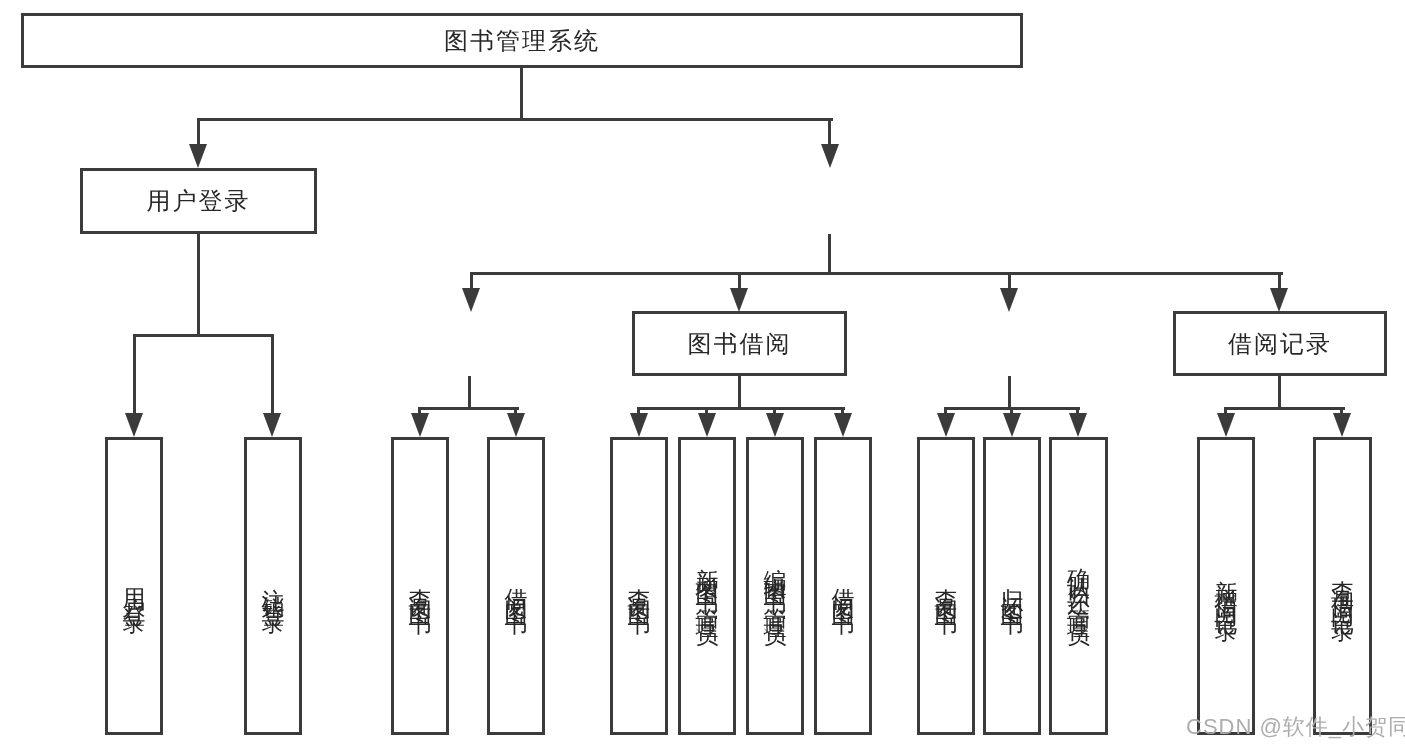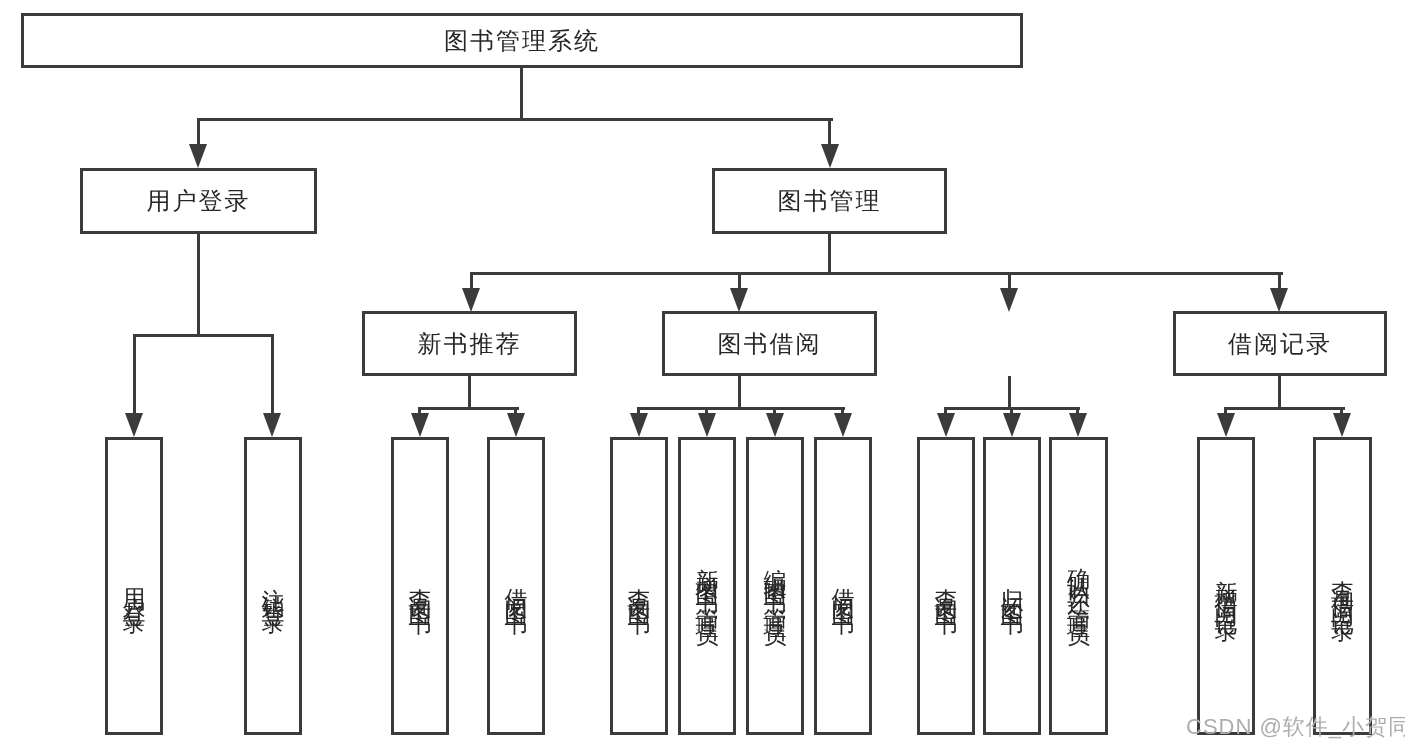--- a/index.html
+++ b/index.html
@@ -39,42 +39,40 @@
   <div class="box" style="left:21px; top:13px; width:1002px; height:55px;">图书管理系统</div>
 
   <div class="line" style="left:520px; top:68px; width:3px; height:53px;"></div>
   <div class="line" style="left:197px; top:118px; width:636px; height:3px;"></div>
   <div class="line" style="left:197px; top:118px; width:3px; height:32px;"></div>
   <div class="arrow" style="left:189px; top:144px;"></div>
   <div class="line" style="left:828px; top:118px; width:3px; height:32px;"></div>
   <div class="arrow" style="left:821px; top:144px;"></div>
 
   <div class="box" style="left:80px; top:168px; width:237px; height:66px;">用户登录</div>
-  <div class="box" style="left:712px; top:168px; width:235px; height:66px;">图书管理</div>
 
   <div class="line" style="left:197px; top:234px; width:3px; height:103px;"></div>
   <div class="line" style="left:133px; top:334px; width:141px; height:3px;"></div>
   <div class="line" style="left:133px; top:334px; width:3px; height:85px;"></div>
   <div class="arrow" style="left:125px; top:413px;"></div>
   <div class="line" style="left:271px; top:334px; width:3px; height:85px;"></div>
   <div class="arrow" style="left:263px; top:413px;"></div>
 
   <div class="line" style="left:828px; top:234px; width:3px; height:41px;"></div>
   <div class="line" style="left:470px; top:272px; width:813px; height:3px;"></div>
   <div class="line" style="left:470px; top:272px; width:3px; height:22px;"></div>
   <div class="arrow" style="left:462px; top:288px;"></div>
   <div class="line" style="left:738px; top:272px; width:3px; height:22px;"></div>
   <div class="arrow" style="left:730px; top:288px;"></div>
   <div class="line" style="left:1008px; top:272px; width:3px; height:22px;"></div>
   <div class="arrow" style="left:1000px; top:288px;"></div>
   <div class="line" style="left:1278px; top:272px; width:3px; height:22px;"></div>
   <div class="arrow" style="left:1270px; top:288px;"></div>
 
-  <div class="box" style="left:362px; top:311px; width:215px; height:65px;">新书推荐</div>
-  <div class="box" style="left:632px; top:311px; width:215px; height:65px;margin-left:30px;">图书借阅</div>
+  <div class="box" style="left:632px; top:311px; width:215px; height:65px;">图书借阅</div>
   <div class="box" style="left:1173px; top:311px; width:214px; height:65px;">借阅记录</div>
 
   <div class="line" style="left:468px; top:376px; width:3px; height:34px;"></div>
   <div class="line" style="left:418px; top:407px; width:101px; height:3px;"></div>
   <div class="line" style="left:418px; top:407px; width:3px; height:16px;"></div>
   <div class="arrow" style="left:411px; top:413px;"></div>
   <div class="line" style="left:514px; top:407px; width:3px; height:16px;"></div>
   <div class="arrow" style="left:507px; top:413px;"></div>
 
   <div class="line" style="left:738px; top:376px; width:3px; height:34px;"></div>

